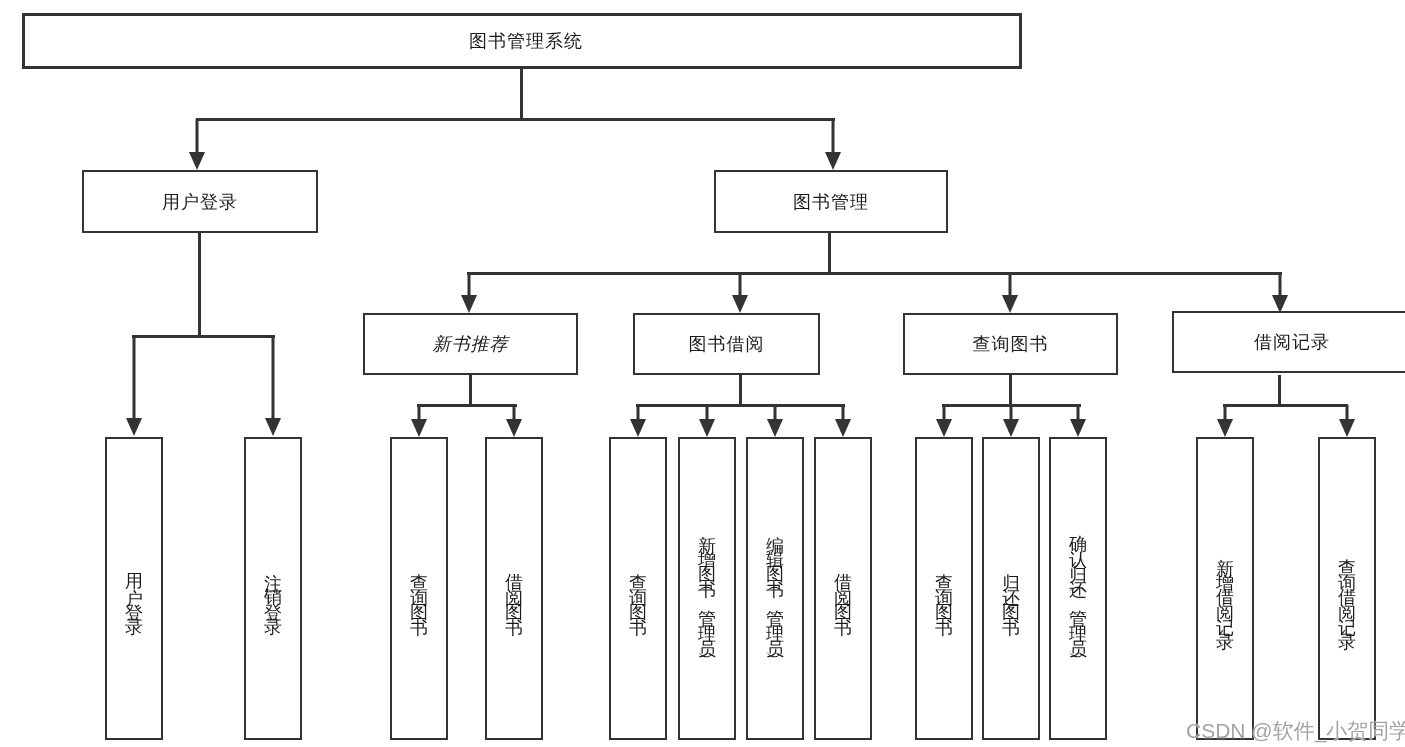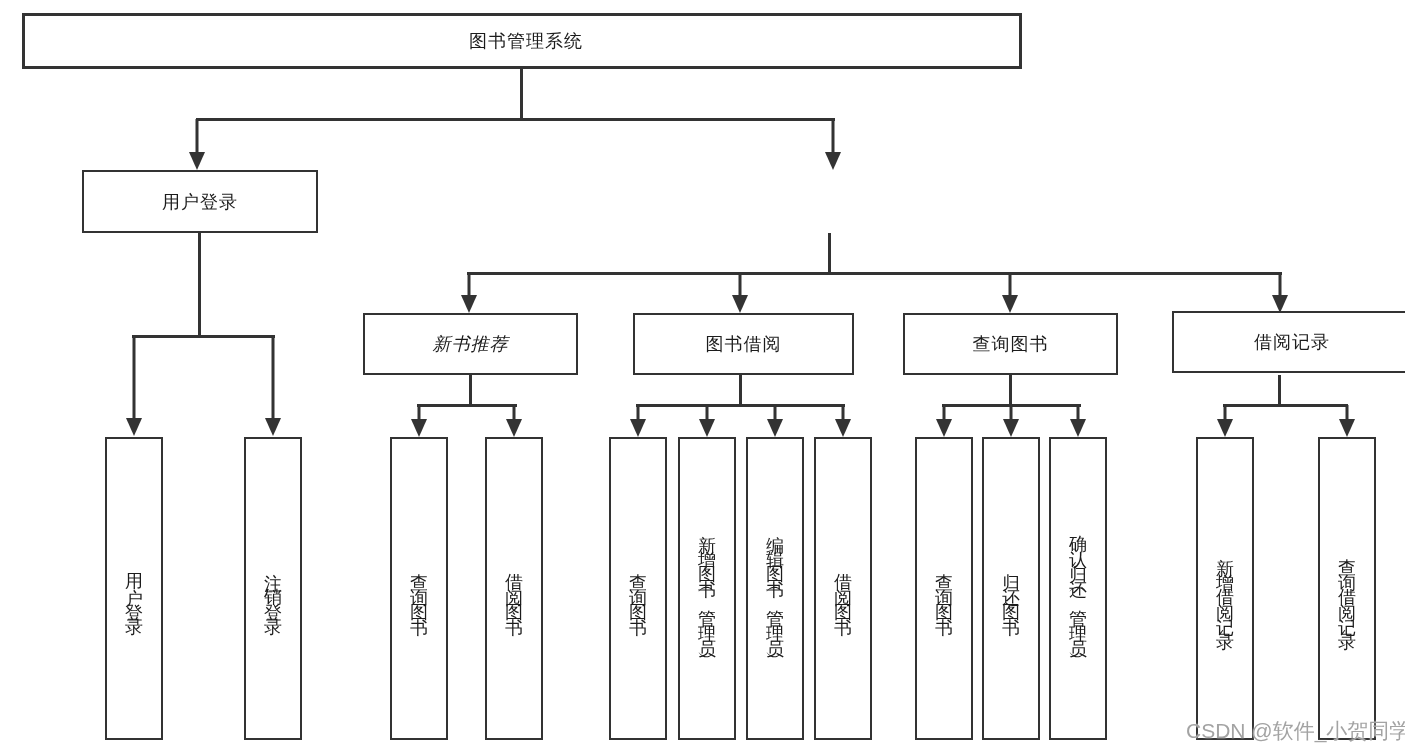--- a/index.html
+++ b/index.html
@@ -78,37 +78,40 @@
   </div>
 
   <div class="vline" style="left:520px;top:69px;height:51px;"></div>
   <div class="hline" style="left:196px;top:118px;width:639px;"></div>
   <div class="arrow" style="left:188px;top:119px;height:51px;"></div>
   <div class="arrow" style="left:824px;top:119px;height:51px;"></div>
 
   <div class="node" style="left:82px;top:170px;width:236px;height:63px;">
     <span>用户登录</span>
   </div>
+  <div class="node" style="left:714px;top:170px;width:234px;height:63px;">
+    <span>图书管理</span>
+  </div>
 
   <div class="vline" style="left:198px;top:233px;height:104px;"></div>
   <div class="hline" style="left:132px;top:335px;width:143px;"></div>
   <div class="arrow" style="left:125px;top:336px;height:100px;"></div>
   <div class="arrow" style="left:264px;top:336px;height:100px;"></div>
 
   <div class="vline" style="left:828px;top:233px;height:41px;"></div>
   <div class="hline" style="left:467px;top:272px;width:815px;"></div>
   <div class="arrow" style="left:460px;top:273px;height:40px;"></div>
   <div class="arrow" style="left:731px;top:273px;height:40px;"></div>
   <div class="arrow" style="left:1001px;top:273px;height:40px;"></div>
   <div class="arrow" style="left:1271px;top:273px;height:40px;"></div>
 
   <div class="node" style="left:363px;top:313px;width:215px;height:62px;font-style:italic;">
     <span>新书推荐</span>
   </div>
-  <div class="node" style="left:633px;top:313px;width:221px;height:62px;">
+  <div class="node" style="left:633px;top:313px;width:187px;height:62px;">
     <span>图书借阅</span>
   </div>
   <div class="node" style="left:903px;top:313px;width:215px;height:62px;">
     <span>查询图书</span>
   </div>
   <div class="node" style="left:1172px;top:311px;width:240px;height:62px;">
     <span>借阅记录</span>
   </div>
 
   <div class="vline" style="left:469px;top:375px;height:31px;"></div>

